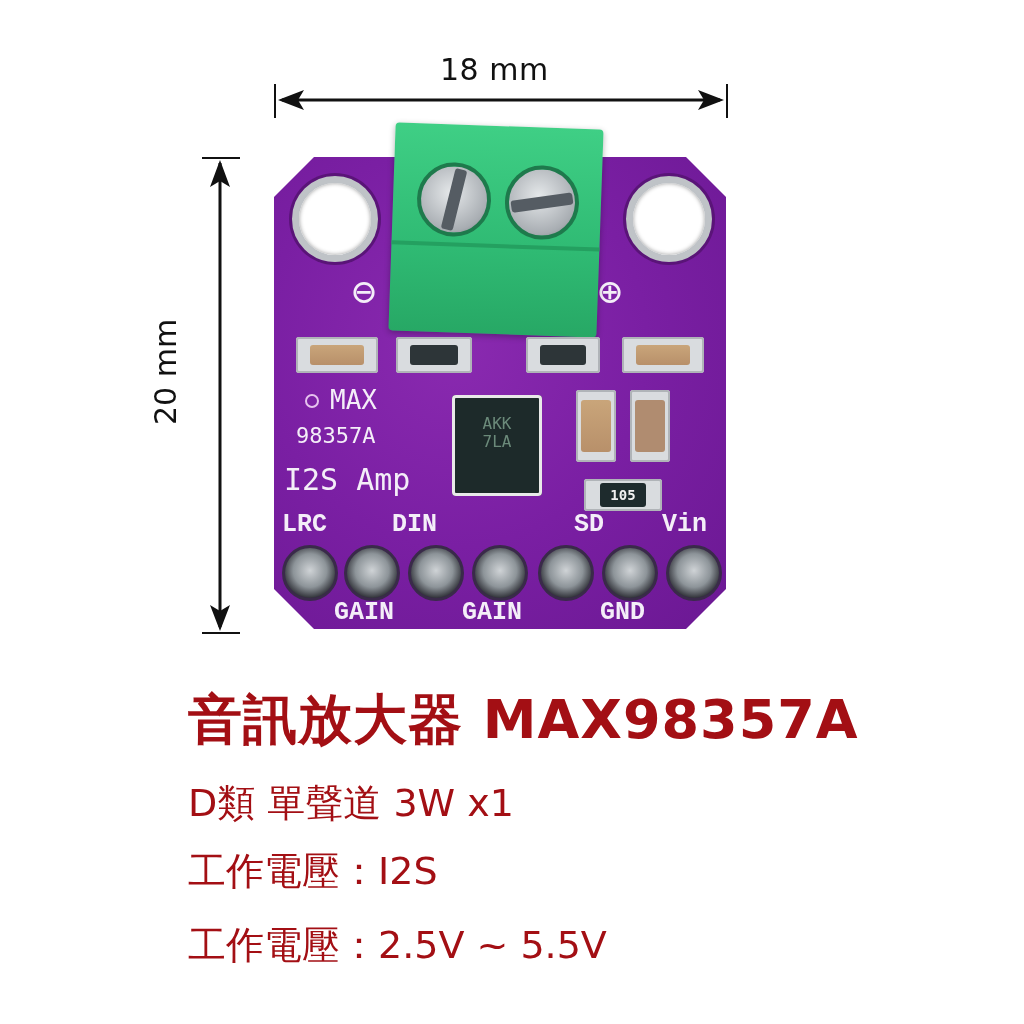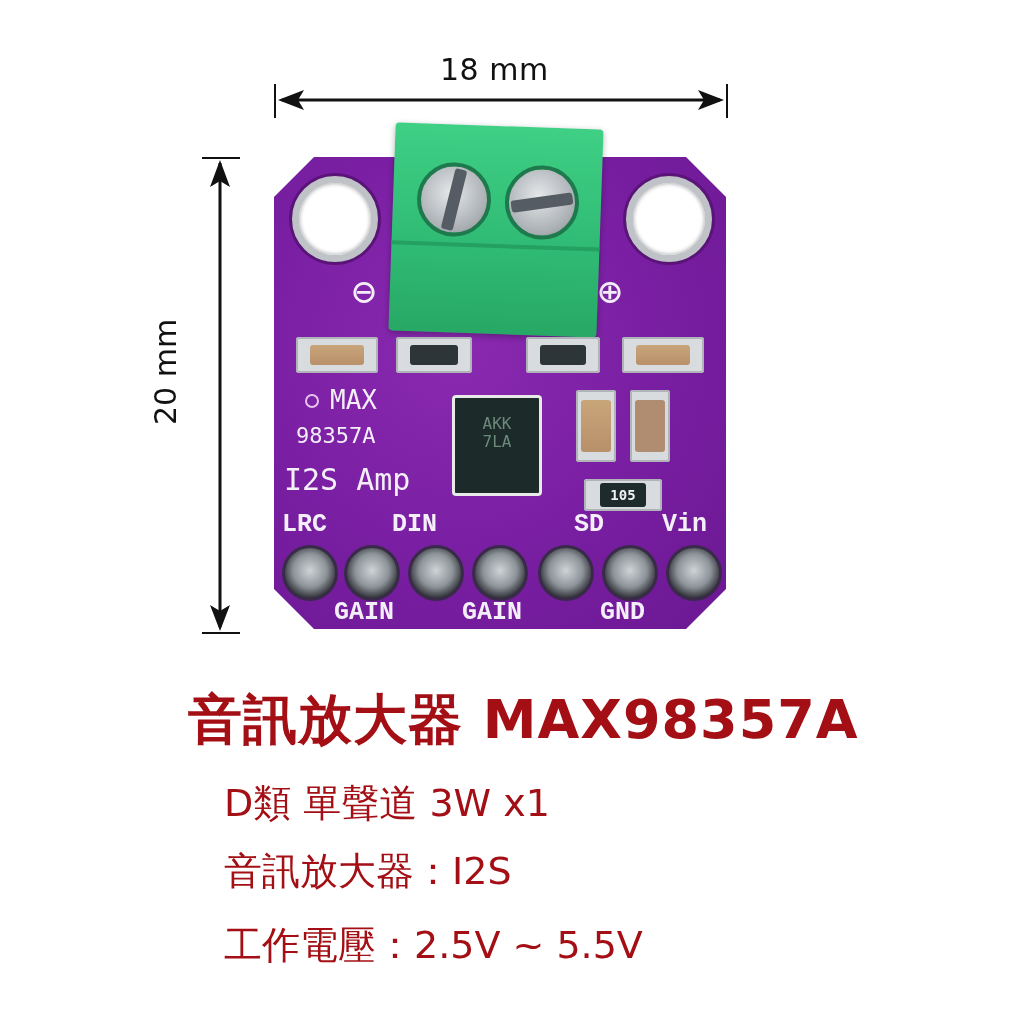--- a/index.html
+++ b/index.html
@@ -45,21 +45,21 @@
     box-shadow: 0 0 0 3px #e9e9e9 inset;
   }
   .ic-text { color: #6b8a7a; font-family: "DejaVu Sans Mono", monospace; font-size: 16px; line-height: 18px; text-align: center; width: 100%; top: 20px; }
   .pin {
     width: 50px; height: 50px; border-radius: 50%;
     background: radial-gradient(circle at 50% 45%, #cfd3d6 0%, #8d9499 45%, #2e2f36 75%);
     border: 3px solid #3a2a4a;
   }
   .pin-label { font-size: 25px; color: #f4eef8; font-family: Liberation Mono, monospace; font-weight: bold; }
   .title { left: 188px; top: 684px; font-size: 54px; font-weight: bold; color: #a30f14; letter-spacing: 1px; }
-  .spec { left: 188px; font-size: 38px; color: #a30f14; margin-left: 36px; }
+  .spec { left: 188px; font-size: 38px; color: #a30f14; }
 </style>
 </head>
 <body>
 
 <div class="abs dim-h-label">18 mm</div>
 <svg class="abs" style="left:270px;top:82px" width="470" height="40">
   <line x1="5" y1="2" x2="5" y2="36" stroke="#111" stroke-width="2"></line>
   <line x1="457" y1="2" x2="457" y2="36" stroke="#111" stroke-width="2"></line>
   <line x1="12" y1="18" x2="450" y2="18" stroke="#111" stroke-width="3"></line>
   <polygon points="8,18 34,8 28,18 34,28" fill="#111"></polygon>
@@ -139,14 +139,14 @@
 <div class="abs pin" style="left:538px;top:545px"></div>
 <div class="abs pin" style="left:602px;top:545px"></div>
 <div class="abs pin" style="left:666px;top:545px"></div>
 
 <div class="abs pin-label" style="left:334px;top:598px">GAIN</div>
 <div class="abs pin-label" style="left:462px;top:598px">GAIN</div>
 <div class="abs pin-label" style="left:600px;top:598px">GND</div>
 
 <div class="abs title">音訊放大器 MAX98357A</div>
 <div class="abs spec" style="top:778px">D類 單聲道 3W x1</div>
-<div class="abs spec" style="top:846px">音訊放大器：I2S</div>
+<div class="abs spec" style="top:846px">工作電壓：I2S</div>
 <div class="abs spec" style="top:920px">工作電壓：2.5V ~ 5.5V</div>
 
 </body></html>

